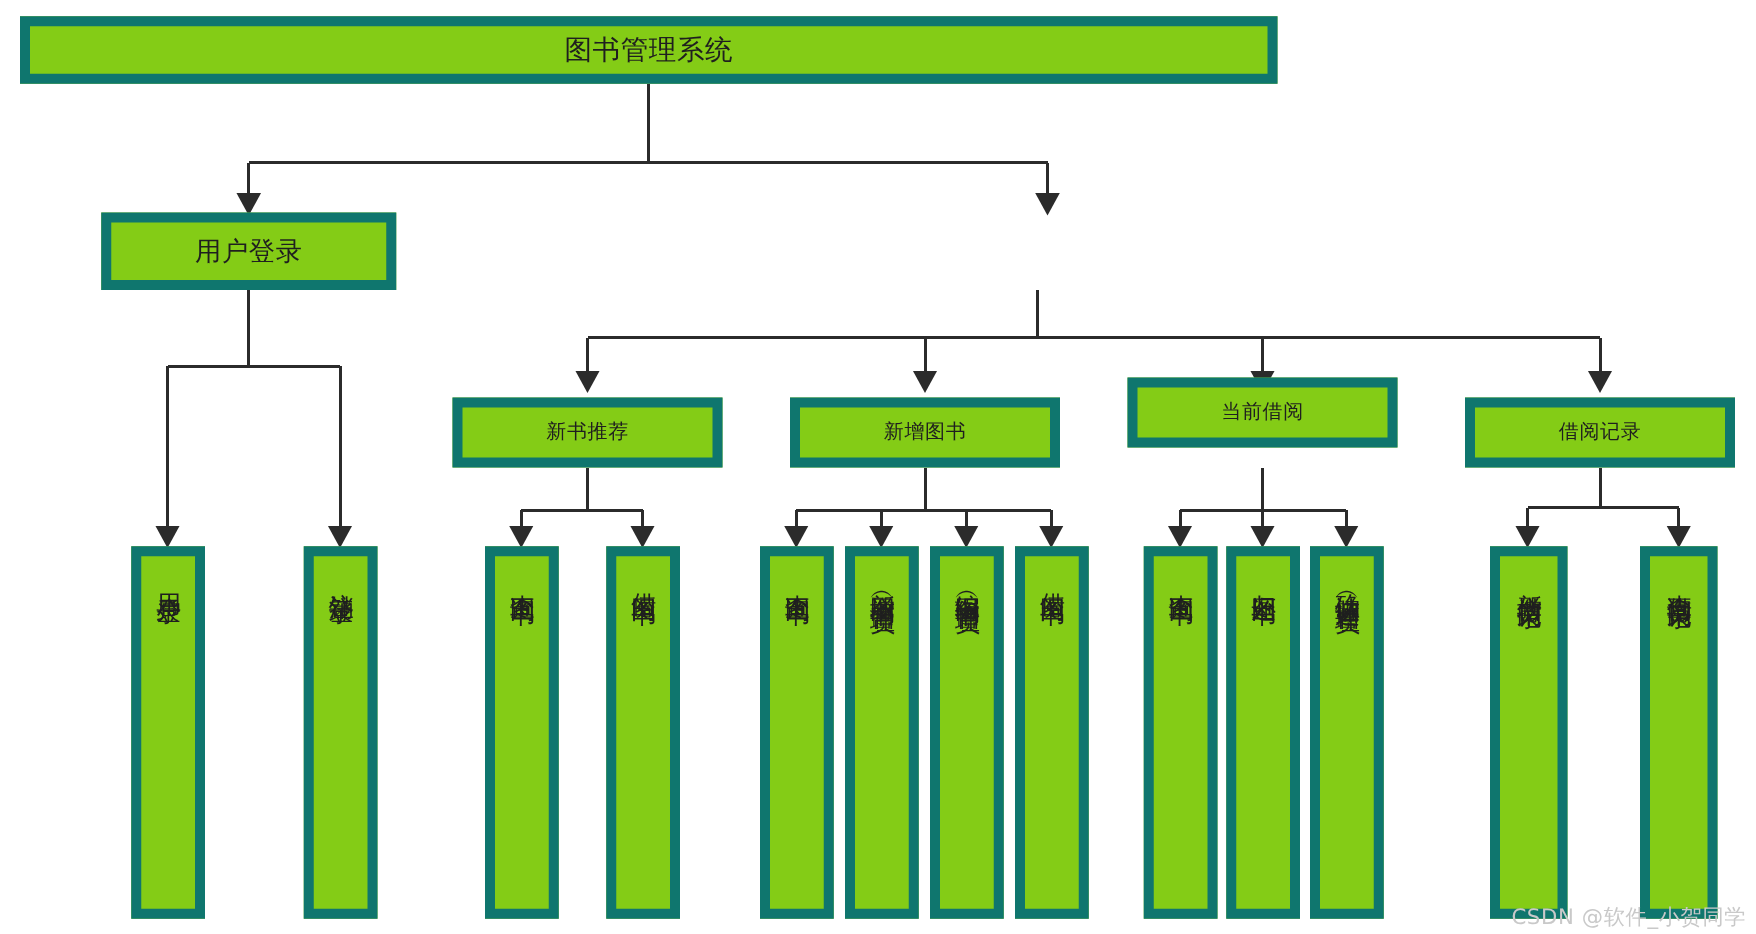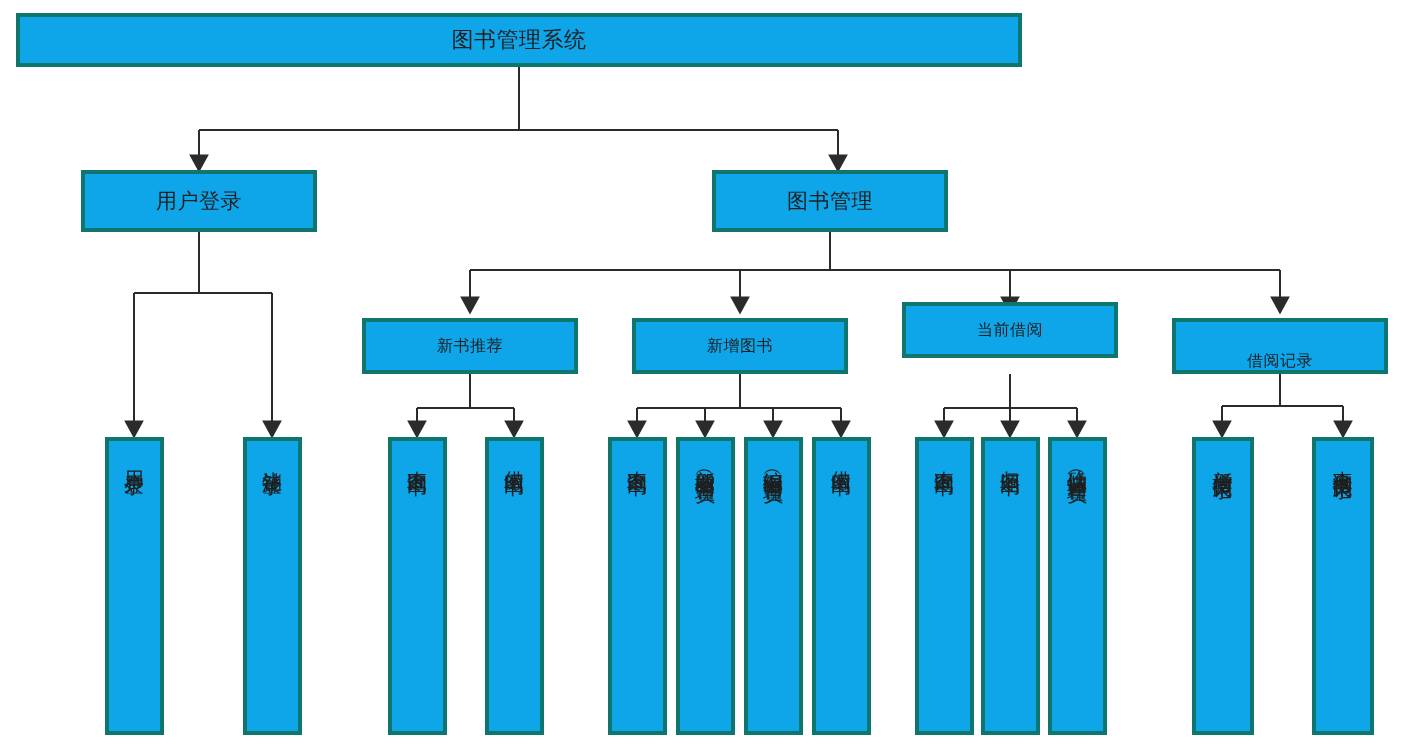--- a/index.html
+++ b/index.html
@@ -18,22 +18,22 @@
   }
   #edges{
     position:absolute;
     left:0; top:0;
     width:1405px; height:747px;
     pointer-events:none;
   }
   .node{
     position:absolute;
     box-sizing:border-box;
-    background:#0ea5e9;
-    border:4px solid #0f766e;
+    background:#84cc16;
+    border:8px solid #0f766e;
     display:flex;
     align-items:center;
     justify-content:center;
     z-index:2;
     font-family:Liberation Serif, serif;
   }
   .node .nlabel{
     font-size:21px;
     line-height:1.15;
     letter-spacing:.5px;
@@ -127,37 +127,34 @@
   </svg>
 
   <div class="node root" style="left:16px;top:13px;width:1006px;height:54px;">
     <span class="nlabel">图书管理系统</span>
   </div>
 
   <div class="node l2" style="left:81px;top:170px;width:236px;height:62px;">
     <span class="nlabel">用户登录</span>
   </div>
 
-  <div class="node l2" style="left:712px;top:170px;width:236px;height:62px;">
-    <span class="nlabel">图书管理</span>
-  </div>
 
   <div class="node l3" style="left:362px;top:318px;width:216px;height:56px;">
     <span class="nlabel">新书推荐</span>
   </div>
 
   <div class="node l3" style="left:632px;top:318px;width:216px;height:56px;">
     <span class="nlabel">新增图书</span>
   </div>
 
   <div class="node l3" style="left:902px;top:302px;width:216px;height:56px;">
     <span class="nlabel">当前借阅</span>
   </div>
 
-  <div class="node l3" style="left:1172px;top:318px;width:216px;height:56px;align-items:flex-end;">
+  <div class="node l3" style="left:1172px;top:318px;width:216px;height:56px;">
     <span class="nlabel">借阅记录</span>
   </div>
 
   <div class="node vert" style="left:105px;top:437px;width:59px;height:298px;">
     <span class="nlabel">用户登录</span>
   </div>
   <div class="node vert" style="left:243px;top:437px;width:59px;height:298px;">
     <span class="nlabel">注销登录</span>
   </div>
 
@@ -191,13 +188,14 @@
     <span class="nlabel">确认归还（管理员）</span>
   </div>
 
   <div class="node vert" style="left:1192px;top:437px;width:62px;height:298px;">
     <span class="nlabel">新增借阅记录</span>
   </div>
   <div class="node vert" style="left:1312px;top:437px;width:62px;height:298px;">
     <span class="nlabel">查询借阅记录</span>
   </div>
 
+  <div id="watermark">CSDN @软件_小贺同学</div>
 </div>
 
 </body></html>

